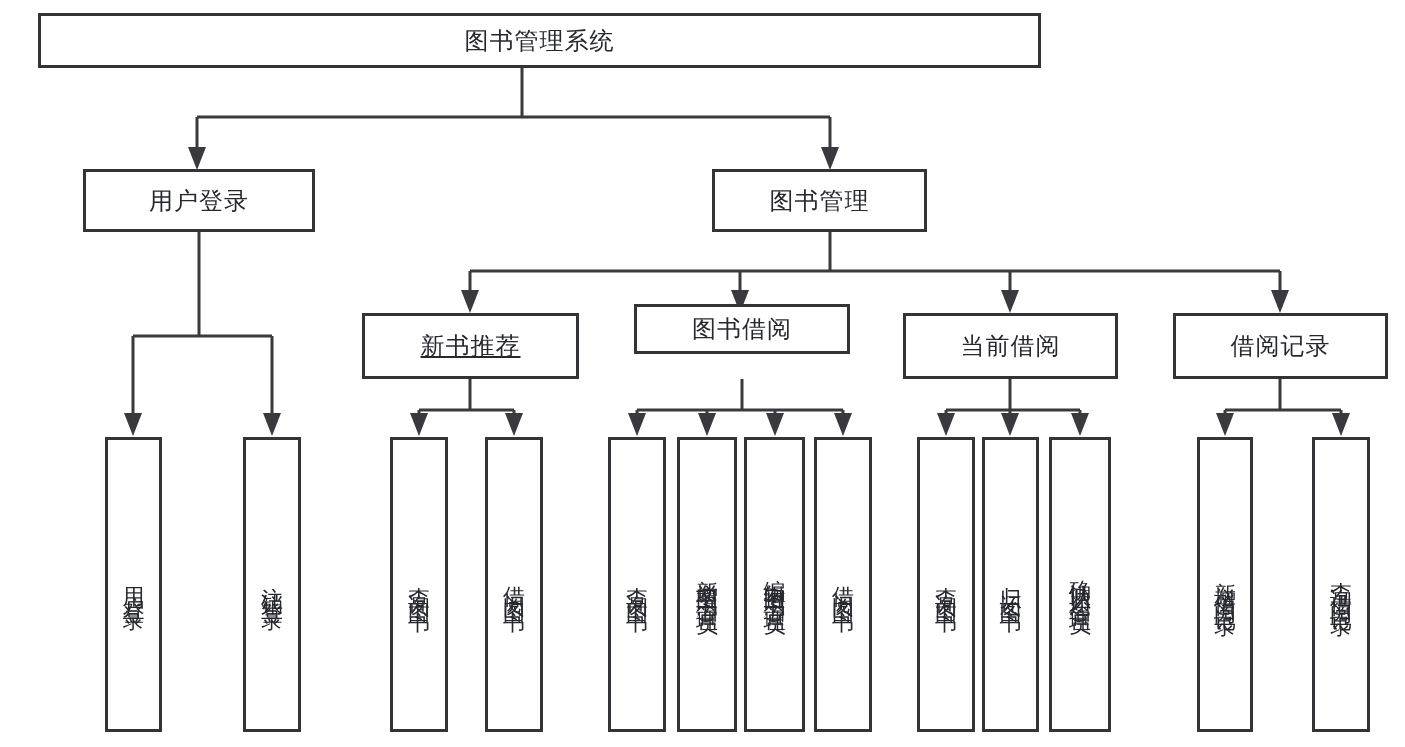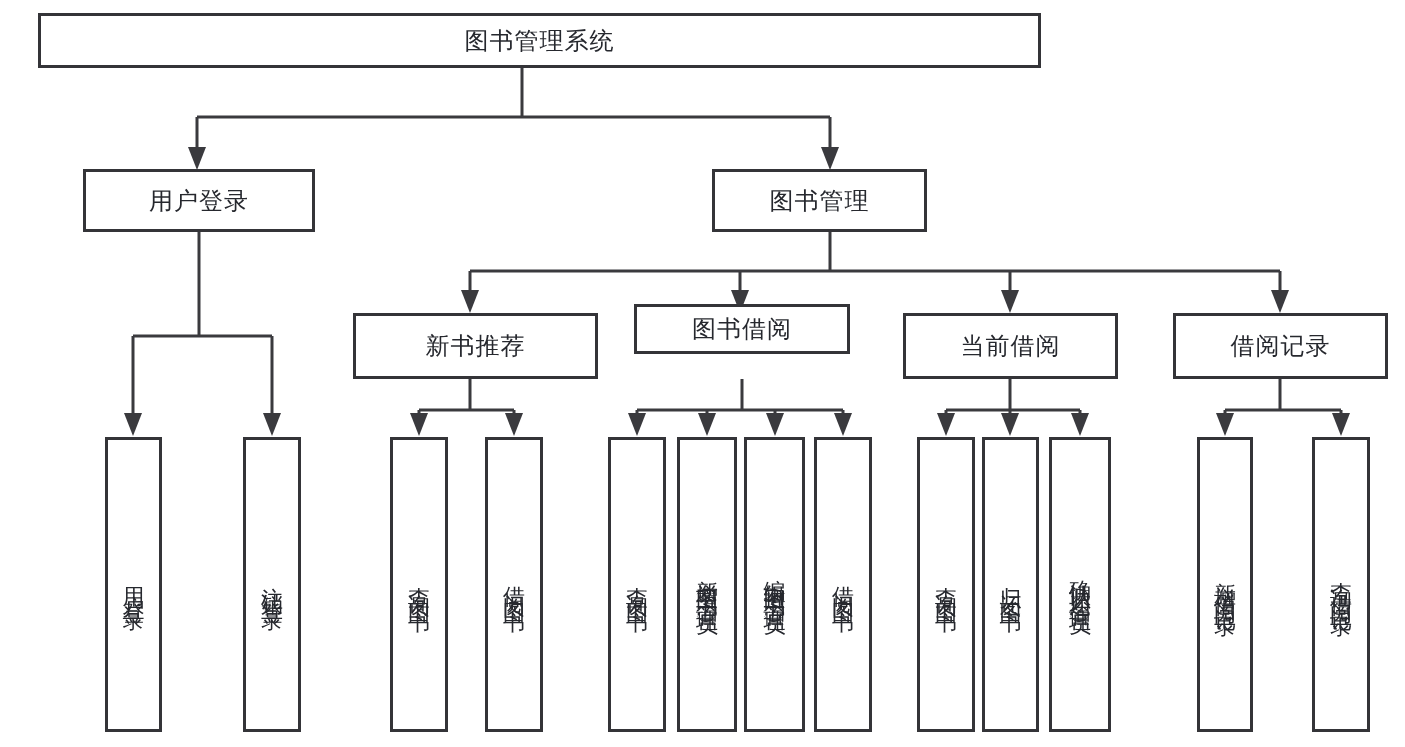--- a/index.html
+++ b/index.html
@@ -93,21 +93,21 @@
     <polygon class="ah" points="1071,413 1089,413 1080,436"></polygon>
     <polygon class="ah" points="1216,413 1234,413 1225,436"></polygon>
     <polygon class="ah" points="1332,413 1350,413 1341,436"></polygon>
   </svg>
 
   <div class="node" style="left:21px;top:13px;width:1003px;height:55px;margin-left:17px;">图书管理系统</div>
 
   <div class="node" style="left:83px;top:169px;width:232px;height:63px;">用户登录</div>
   <div class="node" style="left:712px;top:169px;width:215px;height:63px;">图书管理</div>
 
-  <div class="node" style="left:353px;top:313px;width:245px;height:66px;">新书推荐</div>
+  <div class="node" style="left:362px;top:313px;width:217px;height:66px;text-decoration:underline;">新书推荐</div>
   <div class="node" style="left:634px;top:304px;width:216px;height:50px;">图书借阅</div>
   <div class="node" style="left:1173px;top:313px;width:215px;height:66px;">借阅记录</div>
   <div class="node" style="left:903px;top:313px;width:215px;height:66px;">当前借阅</div>
 
   <div class="node vnode" style="left:105px;top:437px;width:57px;height:295px;">用户登录</div>
   <div class="node vnode" style="left:243px;top:437px;width:58px;height:295px;">注销登录</div>
 
   <div class="node vnode" style="left:390px;top:437px;width:58px;height:295px;">查询图书</div>
   <div class="node vnode" style="left:485px;top:437px;width:58px;height:295px;">借阅图书</div>
 

